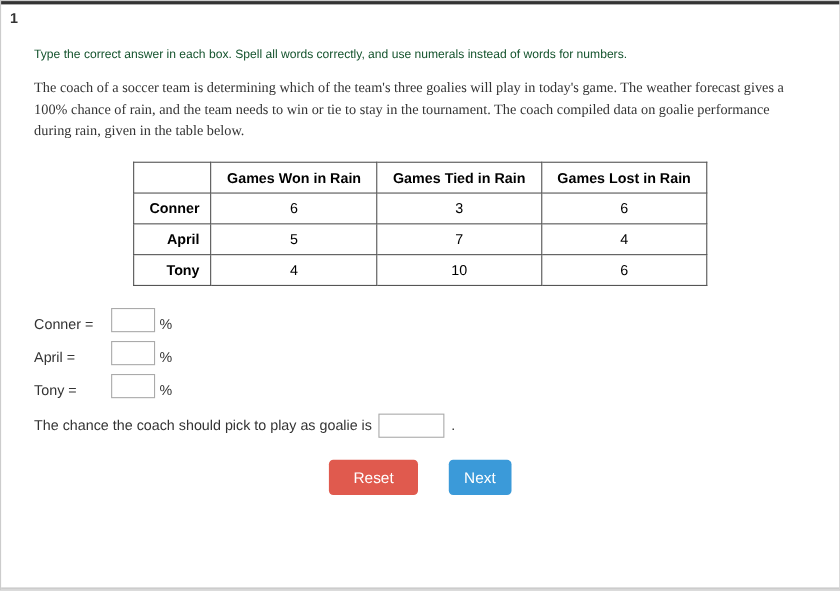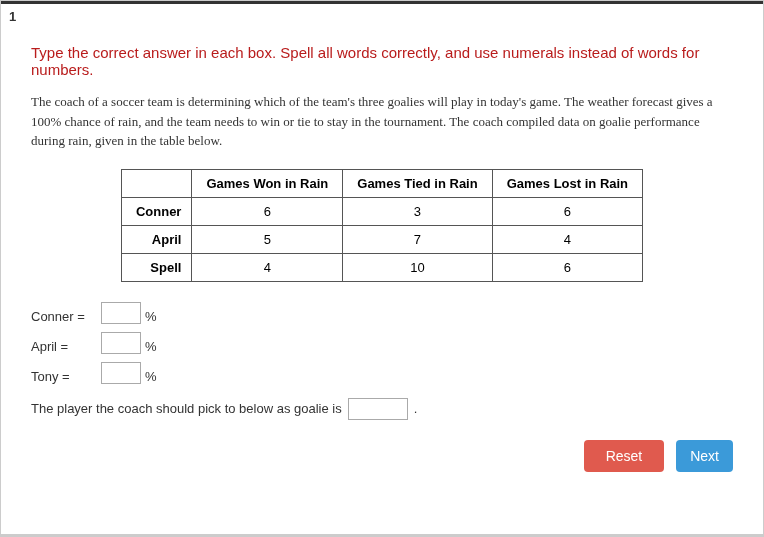--- a/index.html
+++ b/index.html
@@ -26,22 +26,22 @@
       left: 8px;
       font-size: 13px;
       font-weight: bold;
       color: #333;
     }
     .content-area {
       padding: 30px 30px 20px 30px;
       margin-top: 10px;
     }
     .instruction-line {
-      font-size: 15px;
-      color: #b91c1c;
+      font-size: 11px;
+      color: #14532d;
       margin-bottom: 14px;
     }
     .problem-text {
       font-size: 13px;
       color: #333;
       line-height: 1.5;
       margin-bottom: 18px;
       font-family: Liberation Serif, serif;
     }
     .data-table {
@@ -103,22 +103,22 @@
     .player-input {
       width: 60px;
       height: 22px;
       border: 1px solid #aaa;
       padding: 2px 4px;
       font-size: 13px;
       margin: 0 6px;
     }
     .button-row {
       display: flex;
-      justify-content: flex-end;
-      gap: 12px;
+      justify-content: center;
+      gap: 28px;
       margin-top: 10px;
     }
     .btn-reset {
       background-color: #e05a4e;
       color: #fff;
       border: none;
       border-radius: 4px;
       padding: 8px 22px;
       font-size: 14px;
       cursor: pointer;
@@ -172,21 +172,21 @@
           <td>3</td>
           <td>6</td>
         </tr>
         <tr>
           <td>April</td>
           <td>5</td>
           <td>7</td>
           <td>4</td>
         </tr>
         <tr>
-          <td>Spell</td>
+          <td>Tony</td>
           <td>4</td>
           <td>10</td>
           <td>6</td>
         </tr>
       </tbody>
     </table>
 
     <div class="calculate-section">
 
       <div class="input-row">
@@ -202,21 +202,21 @@
       </div>
 
       <div class="input-row">
         <label>Tony =</label>
         <input class="small-input" type="text" style="">
         <span class="percent-sign">%</span>
       </div>
     </div>
 
     <div class="player-row">
-      <span>The player the coach should pick to below as goalie is</span>
+      <span>The chance the coach should pick to play as goalie is</span>
       <input class="player-input" type="text" style="">
       <span>.</span>
     </div>
 
     <div class="button-row">
       <button class="btn-reset">Reset</button>
       <button class="btn-next">Next</button>
     </div>
   </div>
   <div class="bottom-border"></div>

